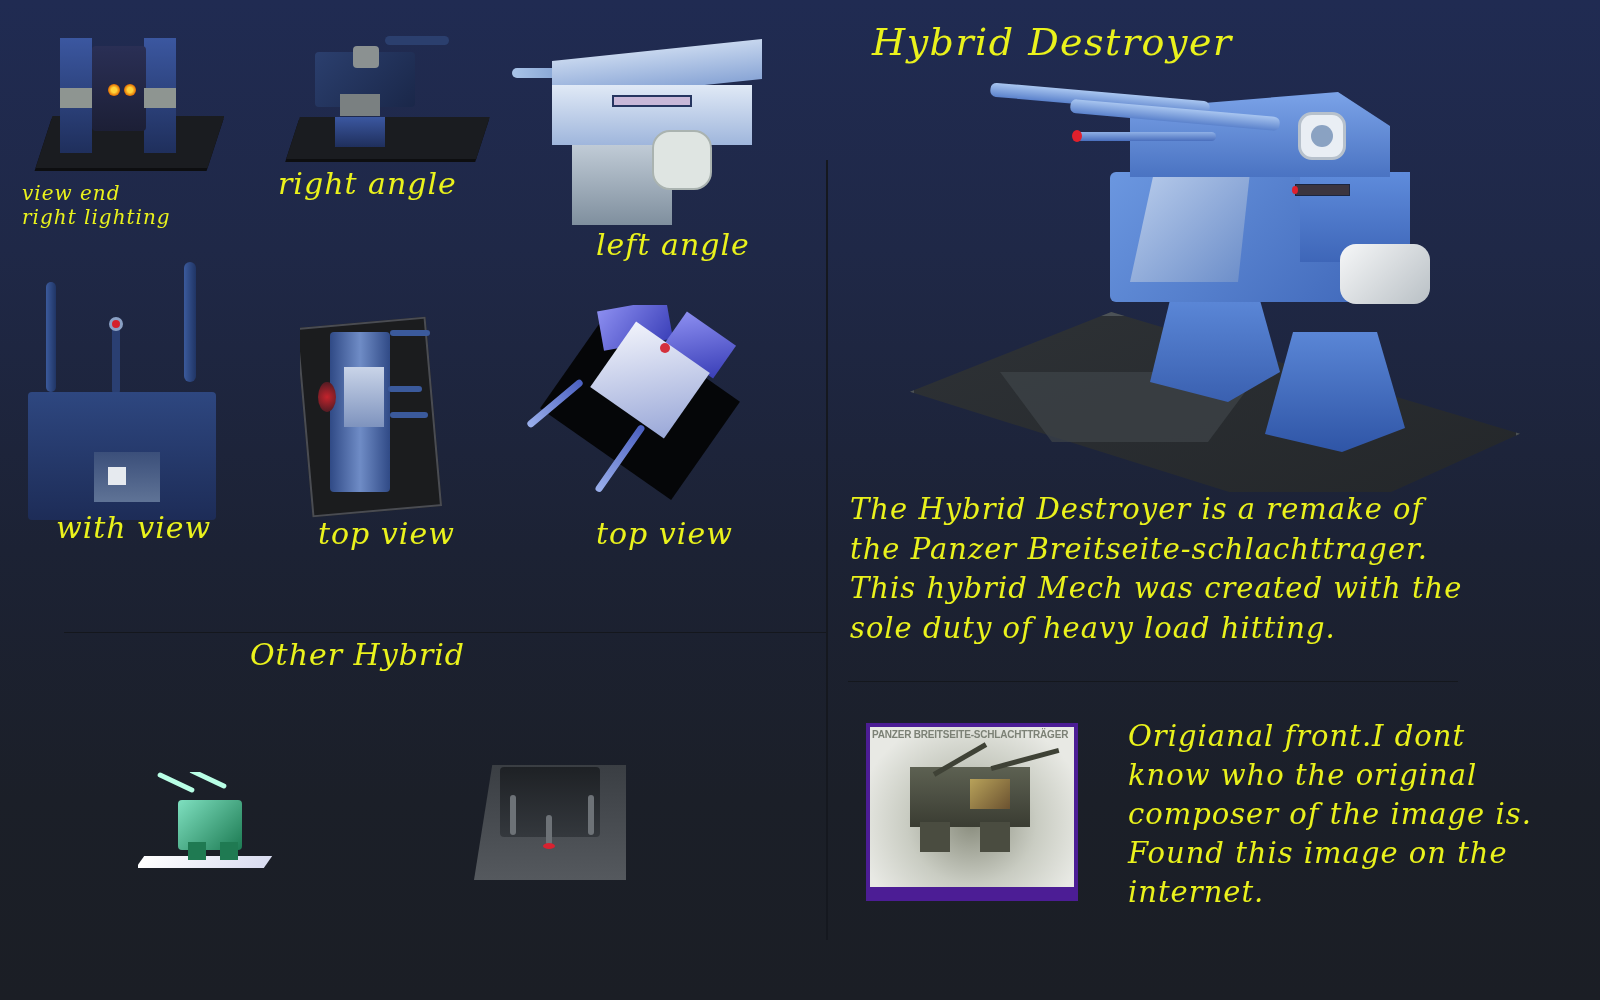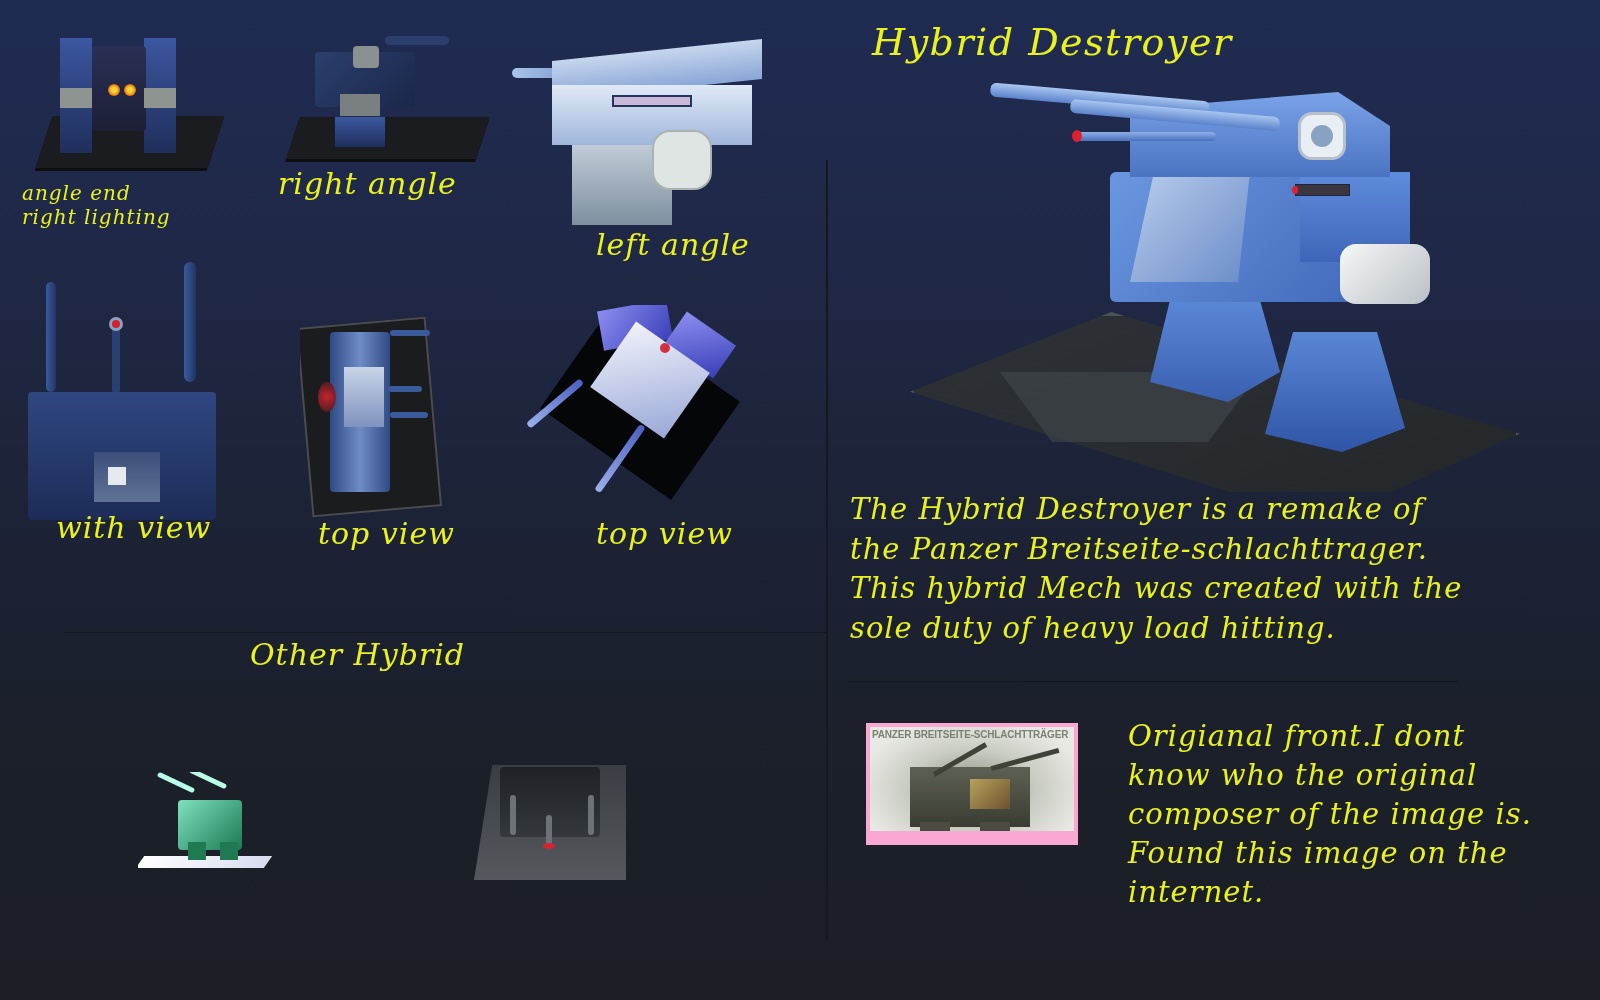--- a/index.html
+++ b/index.html
@@ -37,22 +37,22 @@
 
   
   .render { position: absolute; overflow: hidden; }
   .platform { position: absolute; background: #1a1c20; transform: skewX(-18deg); box-shadow: 0 3px 0 #0d0e10; }
   .mech-body { position: absolute; background: linear-gradient(135deg, #3d5a9a, #22366a); border-radius: 4px; }
   .mech-leg { position: absolute; background: linear-gradient(180deg, #3b57a0, #1f2f5c); }
   .gun { position: absolute; background: linear-gradient(90deg, #7fa0dc, #3b5a9c); border-radius: 6px; }
   .light { position: absolute; border-radius: 50%; }
 
   .photo {
-    position: absolute; left: 866px; top: 723px; width: 212px; height: 122px;
-    background: #f9a8d4; padding: 4px 4px 14px 4px;
+    position: absolute; left: 866px; top: 723px; width: 212px; height: 178px;
+    background: #4c1d95; padding: 4px 4px 14px 4px;
   }
   .photo-inner {
     width: 100%; height: 100%;
     background: radial-gradient(ellipse at 50% 60%, #8a8d7e 0%, #c9ccc2 45%, #e8e9e4 80%);
     position: relative; overflow: hidden;
   }
   .photo-caption {
     position: absolute; top: 2px; left: 2px; right: 2px;
     font-family: "Liberation Sans", sans-serif; font-weight: bold; font-size: 10px;
     color: #7c8176; white-space: nowrap; letter-spacing: -0.2px;
@@ -69,21 +69,21 @@
   <div class="platform" style="left:30px; top:98px; width:172px; height:52px;"></div>
   <div class="mech-leg" style="left:46px; top:20px; width:32px; height:115px;"></div>
   <div class="mech-leg" style="left:130px; top:20px; width:32px; height:115px;"></div>
   <div class="mech-body" style="left:78px; top:28px; width:54px; height:85px; background:linear-gradient(180deg,#2a2f55,#1c1f36);"></div>
   <div class="abs" style="left:46px; top:70px; width:32px; height:20px; background:#8e9591;"></div>
   <div class="abs" style="left:130px; top:70px; width:32px; height:20px; background:#8e9591;"></div>
   <div class="light" style="left:94px; top:66px; width:12px; height:12px; background:radial-gradient(circle,#ffd23a 30%,#e06a00 70%);"></div>
   <div class="light" style="left:110px; top:66px; width:12px; height:12px; background:radial-gradient(circle,#ffd23a 30%,#e06a00 70%);"></div>
 </div>
 <div class="label small" style="left:22px; top:181px;">
-  <div>angle end</div>
+  <div>view end</div>
   <div>right lighting</div>
 </div>
 
 <div class="render" style="left:265px; top:22px; width:230px; height:150px;">
   <div class="platform" style="left:28px; top:95px; width:190px; height:42px;"></div>
   <div class="mech-body" style="left:50px; top:30px; width:100px; height:55px; background:linear-gradient(135deg,#2b3f6e,#1a2749);"></div>
   <div class="gun" style="left:120px; top:14px; width:64px; height:9px; background:#2b3f6e;"></div>
   <div class="abs" style="left:88px; top:24px; width:26px; height:22px; background:#8b9191; border-radius:4px;"></div>
   <div class="abs" style="left:75px; top:72px; width:40px; height:22px; background:#7a8081;"></div>
   <div class="mech-leg" style="left:70px; top:95px; width:50px; height:30px;"></div>

